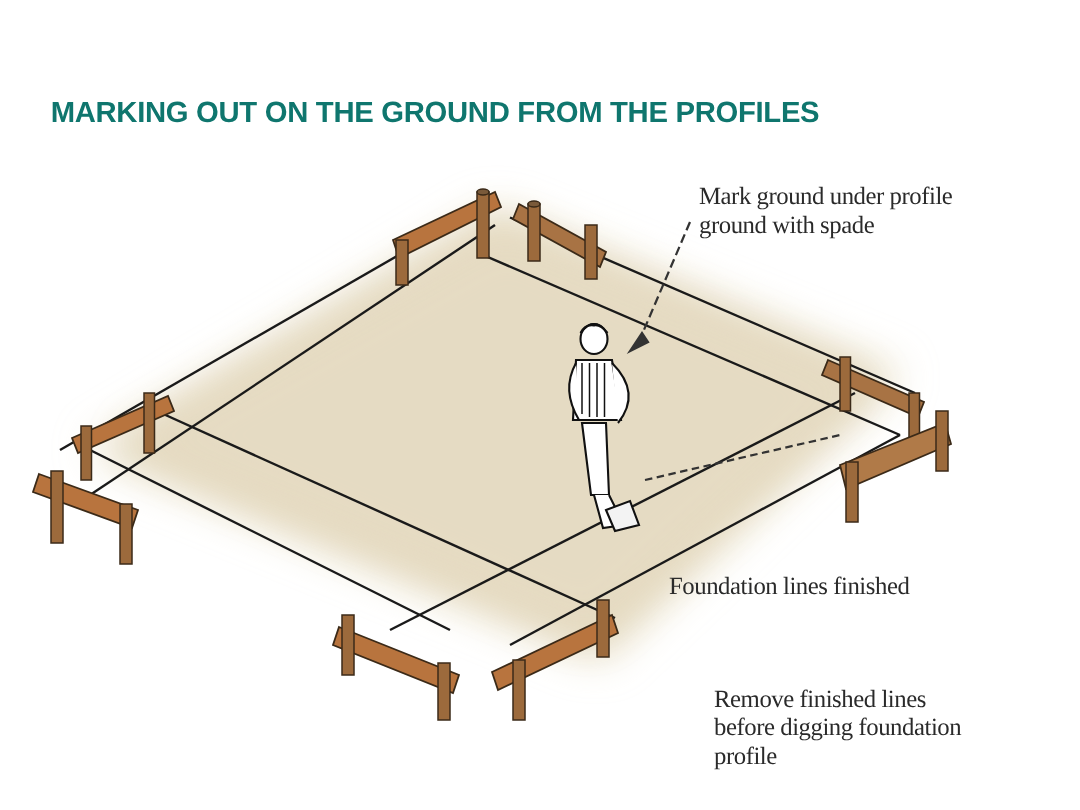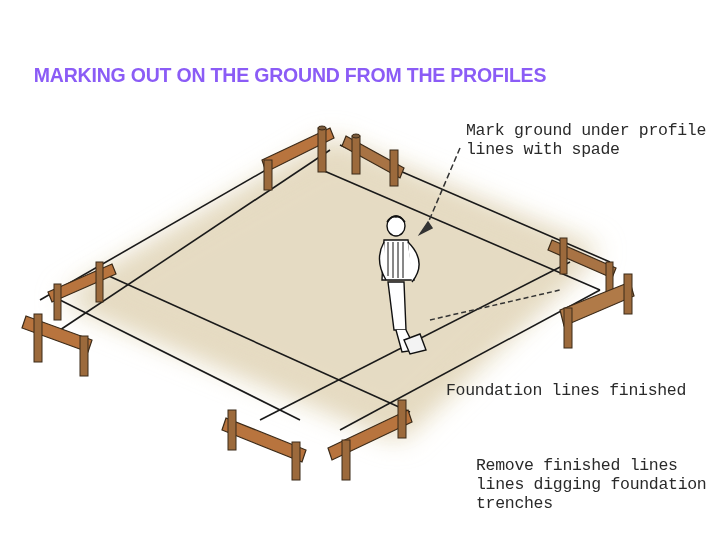--- a/index.html
+++ b/index.html
@@ -1,24 +1,24 @@
 <!DOCTYPE html>
 <html><head>
 <meta charset="utf-8">
 <style>
   html, body { margin: 0; padding: 0; background: #ffffff; }
   body { width: 720px; height: 540px; position: relative; overflow: hidden; font-family: "Liberation Sans", sans-serif; }
   .title {
     position: absolute; left: 0; top: 64px; width: 580px; text-align: center;
     font-family: "Liberation Sans", sans-serif; font-weight: bold; font-size: 19.5px;
-    color: #8b5cf6; letter-spacing: -0.2px;
+    color: #0f766e; letter-spacing: -0.2px;
   }
   .scene { position: absolute; left: 0; top: 0; width: 720px; height: 540px; }
   .label {
-    position: absolute; font-family: Liberation Mono, monospace; color: #2a2a2a;
+    position: absolute; font-family: Liberation Serif, serif; color: #2a2a2a;
     font-size: 16.5px; line-height: 19px; letter-spacing: -0.3px;
   }
   .label-mark { left: 466px; top: 121px; }
   .label-found { left: 446px; top: 381px; text-align: center; }
   .label-remove { left: 476px; top: 456px; }
   .label .ln { display: block; white-space: nowrap; }
 </style>
 </head>
 <body>
 
@@ -119,24 +119,24 @@
     <path d="M388,242 L388,276 M393,242 L393,278 M398,242 L398,278 M403,242 L403,278" stroke-width="1"></path>
     <path d="M384,242 Q374,260 386,280 M408,242 Q428,262 412,282"></path>
     <path d="M388,282 L394,330 L406,330 L404,282 Z"></path>
     <path d="M396,330 L402,352 L416,350 L406,330"></path>
     <path d="M404,340 L420,334 L426,350 L410,354 Z" fill="#f3f3f3"></path>
   </g>
 </svg>
 
 <div class="label label-mark">
   <span class="ln">Mark ground under profile</span>
-  <span class="ln">lines with spade</span>
+  <span class="ln">ground with spade</span>
 </div>
 
 <div class="label label-found">
   <span class="ln">Foundation lines finished</span>
 </div>
 
 <div class="label label-remove">
   <span class="ln">Remove finished lines</span>
-  <span class="ln">lines digging foundation</span>
-  <span class="ln">trenches</span>
+  <span class="ln">before digging foundation</span>
+  <span class="ln">profile</span>
 </div>
 
 </body></html>

